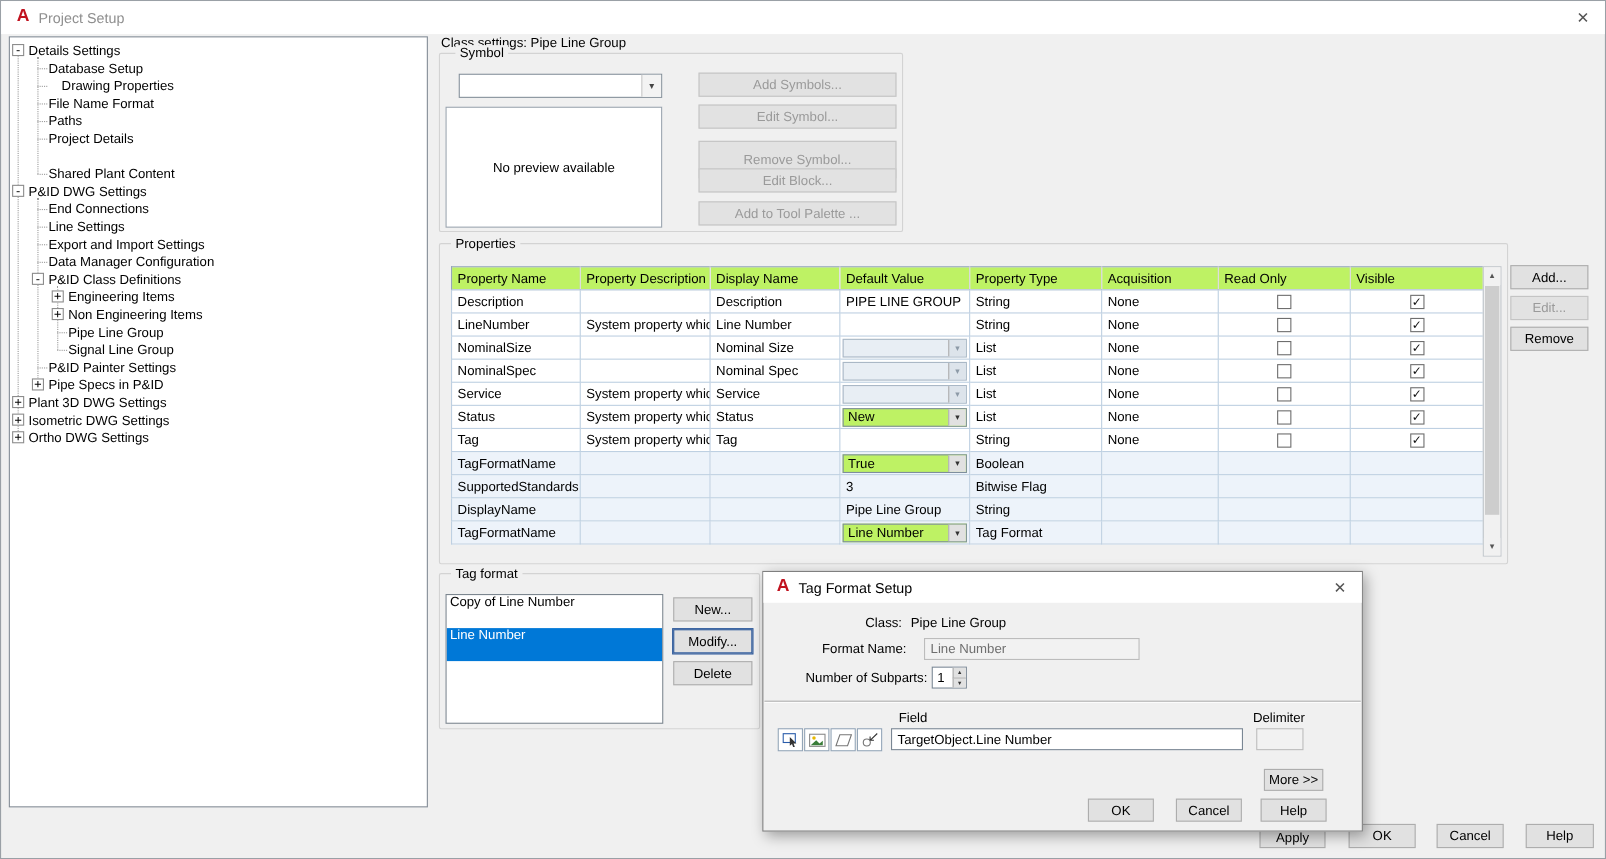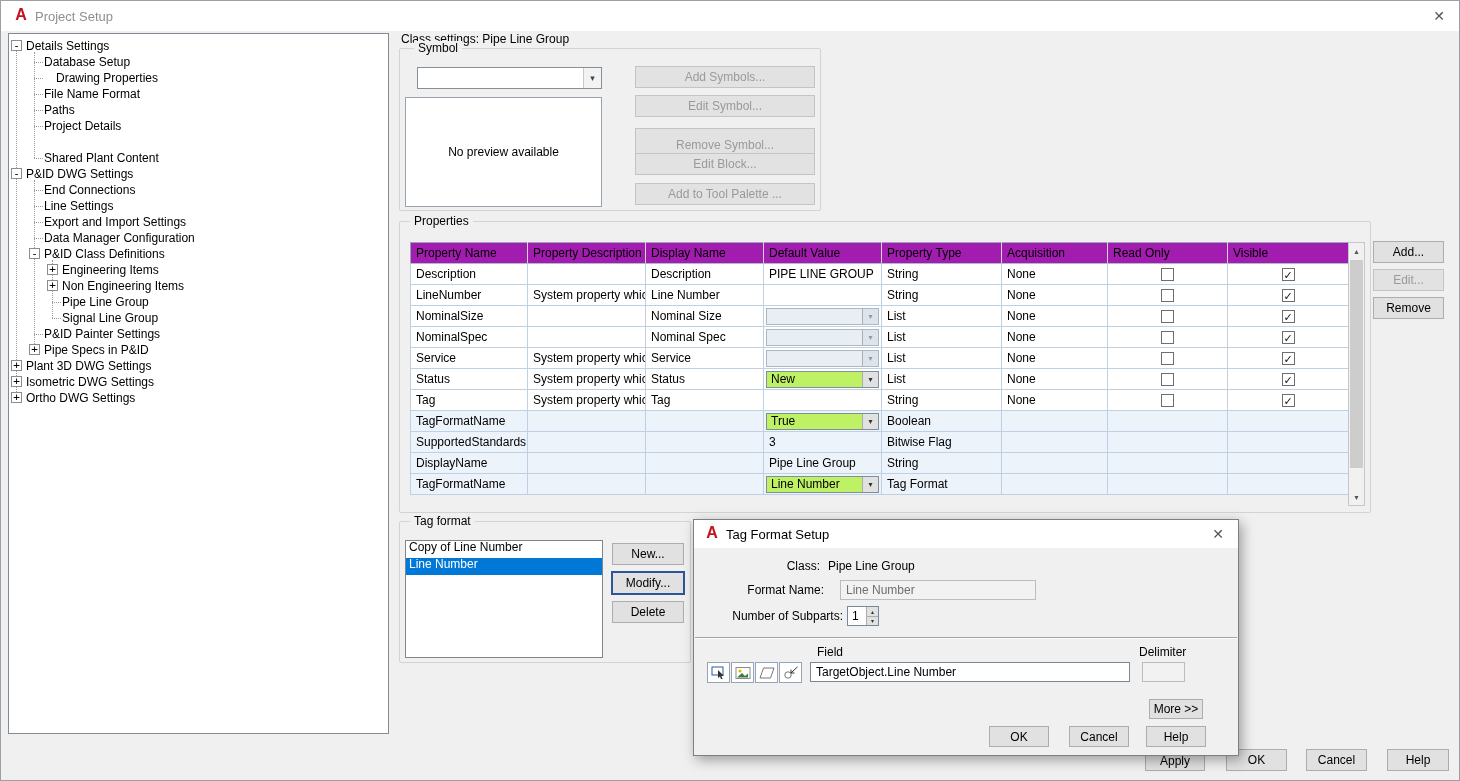--- a/index.html
+++ b/index.html
@@ -32,21 +32,21 @@
   .heading{position:absolute;color:#000}
   
   .combo{position:absolute;display:flex;background:#fff;border:1px solid #848f9a}
   .combo-text{flex:1;padding:2px 4px;overflow:hidden;white-space:nowrap}
   .combo-arrow{width:18px;display:flex;align-items:center;justify-content:center;
                font-size:9px;color:#444;background:#f3f3f3;border-left:1px solid #c9c9c9}
   .preview{position:absolute;background:#fff;border:1px solid #9aa4ae;
            display:flex;align-items:center;justify-content:center;color:#000}
   
   #prop-table{position:absolute;border-collapse:collapse;table-layout:fixed;background:#fff}
-  #prop-table th{background:#a21caf;font-weight:normal;text-align:left;padding:0 5px;height:21px;
+  #prop-table th{background:#bef264;font-weight:normal;text-align:left;padding:0 5px;height:21px;
                  border-right:1px solid #d5d5d5;border-bottom:1px solid #aabdd2;border-top:1px solid #95a6b8;
                  overflow:hidden;white-space:nowrap}
   #prop-table th:first-child{border-left:1px solid #95a6b8}
   #prop-table td{height:21px;padding:0 5px;border:1px solid #bed0e2;overflow:hidden;white-space:nowrap}
   #prop-table tr.dim td{background:#edf3fa}
   #prop-table td.center{text-align:center}
   #prop-table td.ddcell{padding:1px 2px}
   .cb{display:inline-block;width:13px;height:13px;border:1px solid #6e6e6e;background:#fff;
       line-height:12px;font-size:11px;text-align:center;vertical-align:middle;color:#111}
   .dd{display:flex;height:17px;border:1px solid #7e8e9d;background:#bef264;align-items:stretch}
@@ -54,21 +54,21 @@
   .dd-arrow{width:16px;background:#e1e1e1;border-left:1px solid #adadad;display:flex;
             align-items:center;justify-content:center;font-size:8px;color:#333}
   .dd-disabled{background:#e8eef4;border-color:#aab8c6}
   .dd-disabled .dd-arrow{background:#dde4eb;color:#8d9aa7}
   .vscroll{position:absolute;background:#f1f1f1;border:1px solid #c3c8cd}
   .vs-btn{position:absolute;left:0;width:15px;height:16px;display:flex;align-items:center;
           justify-content:center;font-size:7px;color:#555;background:#f1f1f1}
   .vs-thumb{position:absolute;left:1px;width:13px;background:#cdcdcd}
   
   .tf-list{position:absolute;background:#fff;border:1px solid #7c868f;overflow:hidden}
-  .tf-item{height:17px;line-height:13px;padding:0 3px;font-size:12px;white-space:nowrap}
+  .tf-item{height:30px;line-height:13px;padding:0 3px;font-size:12px;white-space:nowrap}
   .tf-item.selected{background:#0078d7;color:#fff}
   
   #modal{position:absolute;left:692px;top:518px;width:546px;height:237px;background:#f0f0f0;
          border:1px solid #7f7f7f;box-shadow:3px 4px 12px rgba(0,0,0,.35);z-index:10}
   .modal-title{position:absolute;left:0;top:0;width:100%;height:28px;background:#fff}
   .modal-title .app-logo{left:9px;top:4px}
   .modal-title .m-text{position:absolute;left:32px;top:7px;color:#000;font-size:13px}
   .modal-title .win-close{right:14px;top:6px}
   .mlabel{position:absolute;text-align:right;white-space:nowrap}
   .mvalue{position:absolute;white-space:nowrap}

